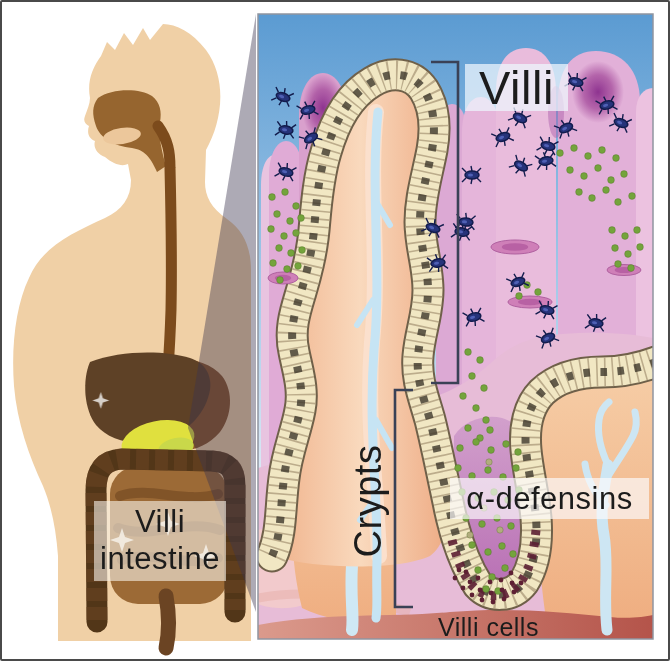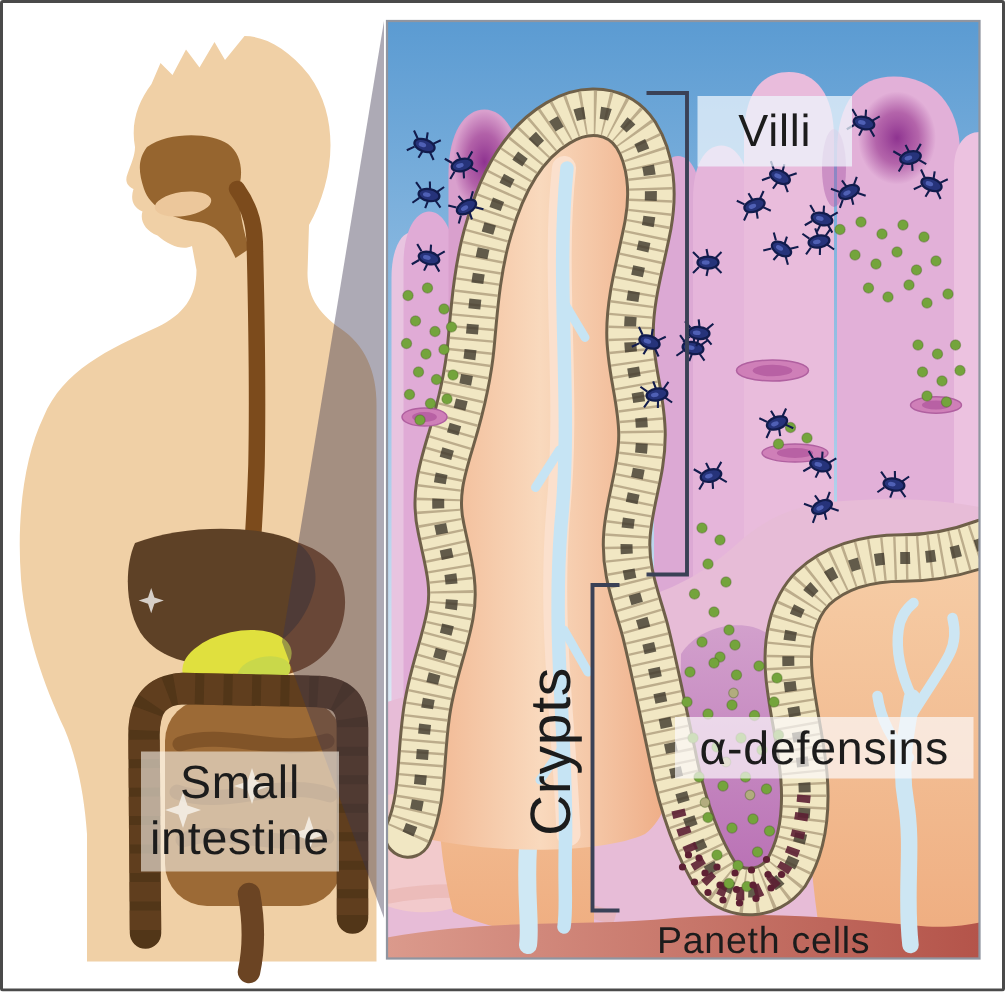--- a/index.html
+++ b/index.html
@@ -6,21 +6,21 @@
   #canvas{
     position:relative;width:666px;height:657px;background:#ffffff;
     border:2px solid #4a4a4a;border-radius:2px;overflow:hidden;
     font-family:"Liberation Sans","DejaVu Sans",sans-serif;
   }
   svg{position:absolute;left:0;top:0;}
   .lbl{
     position:absolute;color:#1c1c1c;display:flex;align-items:center;justify-content:center;
     text-align:center;letter-spacing:.5px;user-select:none;
   }
-  #lbl-villi{left:463px;top:62px;width:103px;height:47px;background:rgba(238,245,252,.74);font-size:30px;}
+  #lbl-villi{left:463px;top:62px;width:103px;height:47px;background:rgba(238,245,252,.74);font-size:47px;}
   #lbl-adef{left:448px;top:476px;width:199px;height:41px;background:rgba(252,250,252,.68);font-size:31px;}
   #lbl-paneth{left:436px;top:608px;width:160px;height:34px;font-size:25px;justify-content:flex-start;}
   #lbl-crypts{left:286px;top:477px;width:160px;height:44px;font-size:38px;transform:rotate(-90deg);}
   #lbl-smallint{left:92px;top:499px;width:132px;height:80px;background:rgba(248,243,233,.60);font-size:31px;line-height:1.18;}
 </style>
 </head>
 <body>
 
 <div id="canvas">
   <svg id="art" width="666" height="657" viewBox="2 2 666 657">
@@ -314,18 +314,18 @@
 
       <g stroke="#3a4156" stroke-width="2.6" fill="none">
         <polyline points="431,62 458,62 458,383 431,383"></polyline>
         <polyline points="413,390 395,390 395,607 413,607"></polyline>
       </g>
     </g>
 
     <rect x="258" y="14" width="395" height="625" fill="none" stroke="#9095a0" stroke-width="1.5"></rect>
   </svg>
 
-  <div id="lbl-smallint" class="lbl">Small intestine</div>
+  <div id="lbl-smallint" class="lbl">Villi intestine</div>
   <div id="lbl-villi" class="lbl">Villi</div>
   <div id="lbl-crypts" class="lbl">Crypts</div>
   <div id="lbl-adef" class="lbl">α-defensins</div>
-  <div id="lbl-paneth" class="lbl">Paneth cells</div>
+  <div id="lbl-paneth" class="lbl">Villi cells</div>
 </div>
 
 </body></html>

